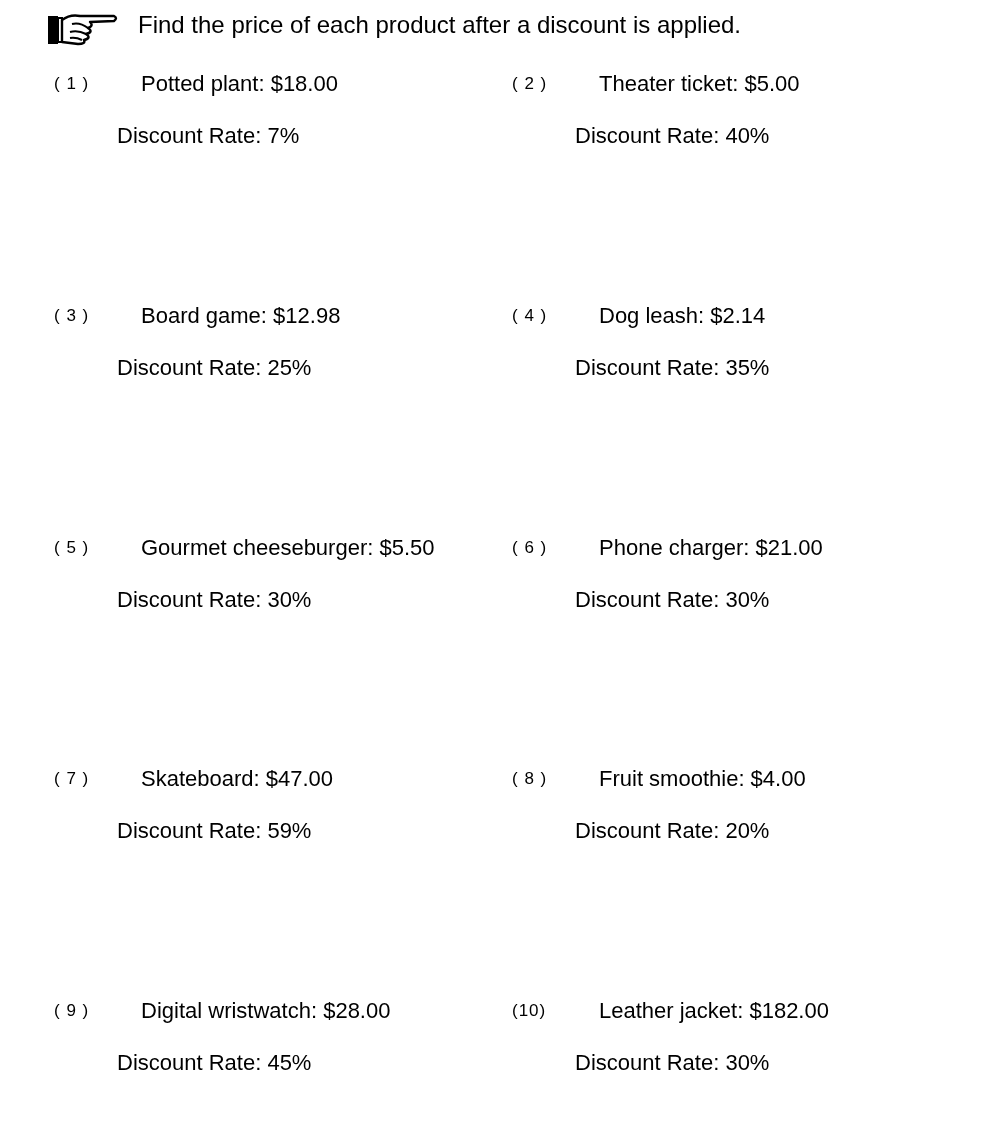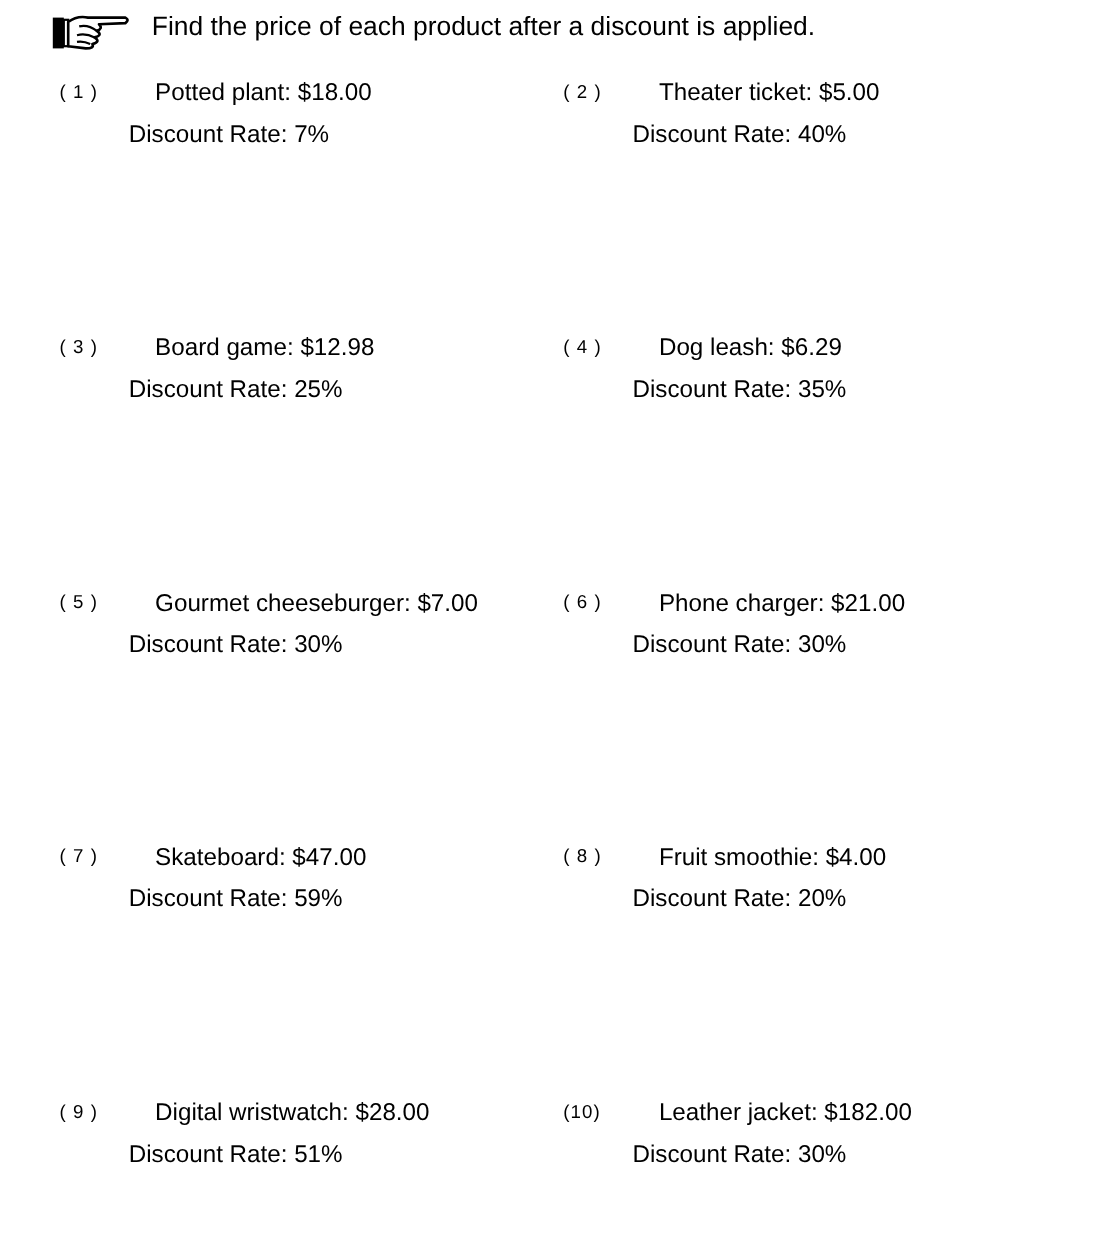--- a/index.html
+++ b/index.html
@@ -3,21 +3,21 @@
 <meta charset="utf-8">
 <style>
   html, body { margin: 0; padding: 0; background: #ffffff; }
   body { width: 1000px; height: 1142px; position: relative; font-family: "Liberation Sans", sans-serif; color: #000; }
   .header { position: absolute; left: 46px; top: 8px; height: 40px; display: flex; align-items: center; }
   .hand { width: 74px; height: 36px; }
   .instr { position: absolute; left: 138px; top: 12px; font-size: 24px; line-height: 26px; }
   .prob { position: absolute; width: 440px; }
   .num { position: absolute; left: 0; top: 4px; font-size: 17px; letter-spacing: 1px; }
   .line1 { position: absolute; left: 63px; top: 0; font-size: 22px; line-height: 28px; white-space: nowrap; margin-left: 24px; }
-  .line2 { position: absolute; left: 63px; top: 38px; font-size: 22px; line-height: 28px; white-space: nowrap; }
+  .line2 { position: absolute; left: 63px; top: 52px; font-size: 22px; line-height: 28px; white-space: nowrap; }
 </style>
 </head>
 <body>
 
 <div class="header">
   <svg class="hand" viewBox="0 0 74 36">
     <rect x="2" y="6" width="10" height="28" fill="#000"></rect>
     <rect x="12" y="8" width="4" height="24" fill="#fff" stroke="#000" stroke-width="2"></rect>
     <path d="M16 10 Q24 4 34 6 L68 6 Q72 8 68 11 L44 12 Q48 16 42 18 Q48 22 40 24 Q46 28 38 30 Q40 34 32 34 L16 32 Z" fill="#fff" stroke="#000" stroke-width="2.4" stroke-linejoin="round"></path>
     <path d="M26 14 Q34 12 42 18 M24 22 Q32 20 40 24 M24 28 Q30 27 36 30" fill="none" stroke="#000" stroke-width="2"></path>
@@ -36,27 +36,27 @@
   <span class="line2">Discount Rate: 40%</span>
 </div>
 
 <div class="prob" style="left:54px; top:302px;">
   <span class="num">( 3 )</span>
   <span class="line1">Board game: $12.98</span>
   <span class="line2">Discount Rate: 25%</span>
 </div>
 <div class="prob" style="left:512px; top:302px;">
   <span class="num">( 4 )</span>
-  <span class="line1">Dog leash: $6.29</span>
+  <span class="line1">Dog leash: $2.14</span>
   <span class="line2">Discount Rate: 35%</span>
 </div>
 
 <div class="prob" style="left:54px; top:534px;">
   <span class="num">( 5 )</span>
-  <span class="line1">Gourmet cheeseburger: $7.00</span>
+  <span class="line1">Gourmet cheeseburger: $5.50</span>
   <span class="line2">Discount Rate: 30%</span>
 </div>
 <div class="prob" style="left:512px; top:534px;">
   <span class="num">( 6 )</span>
   <span class="line1">Phone charger: $21.00</span>
   <span class="line2">Discount Rate: 30%</span>
 </div>
 
 <div class="prob" style="left:54px; top:765px;">
   <span class="num">( 7 )</span>
@@ -65,19 +65,19 @@
 </div>
 <div class="prob" style="left:512px; top:765px;">
   <span class="num">( 8 )</span>
   <span class="line1">Fruit smoothie: $4.00</span>
   <span class="line2">Discount Rate: 20%</span>
 </div>
 
 <div class="prob" style="left:54px; top:997px;">
   <span class="num">( 9 )</span>
   <span class="line1">Digital wristwatch: $28.00</span>
-  <span class="line2">Discount Rate: 51%</span>
+  <span class="line2">Discount Rate: 45%</span>
 </div>
 <div class="prob" style="left:512px; top:997px;">
   <span class="num">(10)</span>
   <span class="line1">Leather jacket: $182.00</span>
   <span class="line2">Discount Rate: 30%</span>
 </div>
 
 </body></html>

